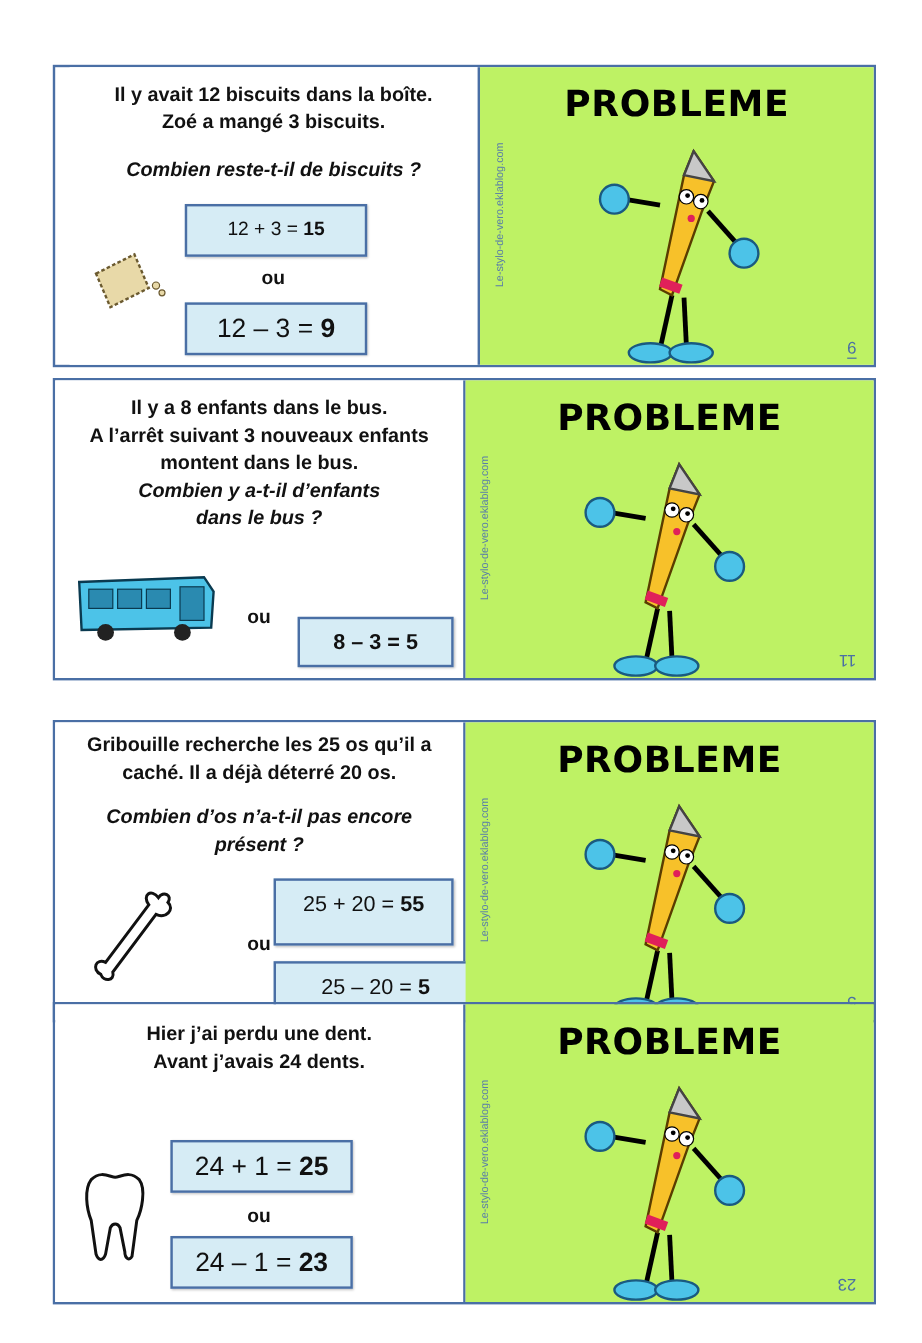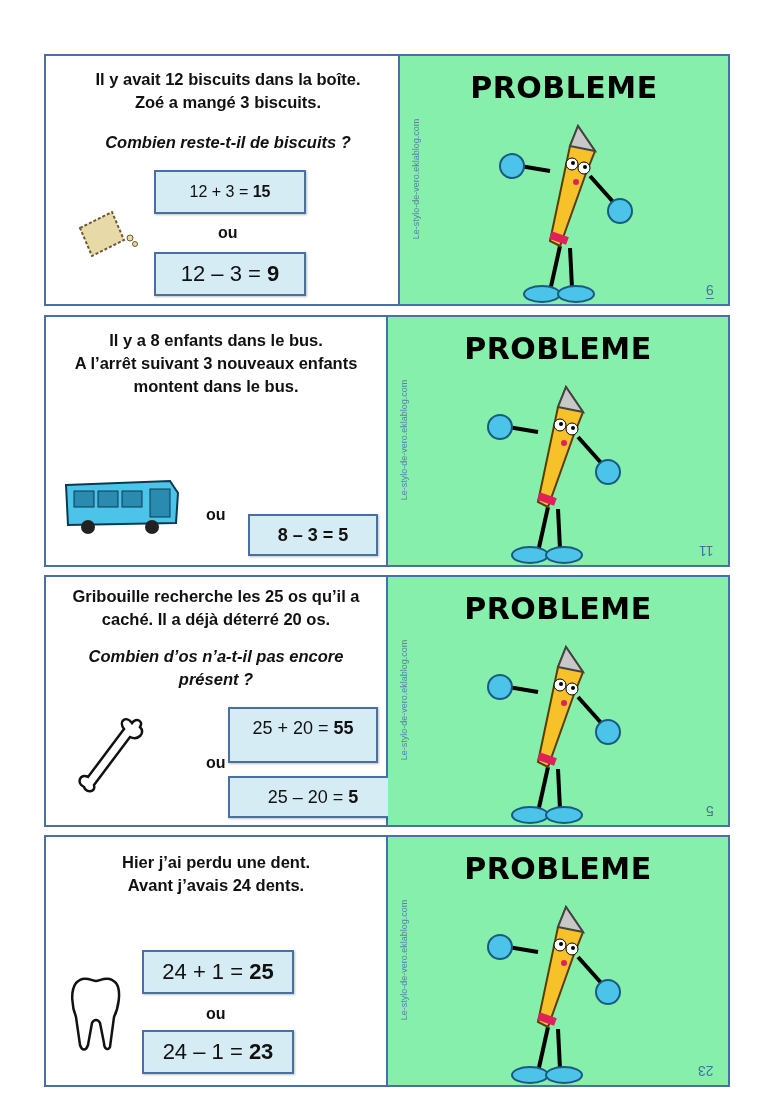--- a/index.html
+++ b/index.html
@@ -1,19 +1,19 @@
 <!DOCTYPE html>
 <html><head>
 <meta charset="utf-8">
 <style>
   html,body{margin:0;padding:0;background:#ffffff;}
   body{width:768px;height:1119px;position:relative;overflow:hidden;font-family:"Liberation Sans","DejaVu Sans",sans-serif;}
   .card{position:absolute;left:44px;width:686px;height:252px;border:2px solid #4a6fa5;box-sizing:border-box;display:flex;}
   .left{width:342px;height:100%;background:#fff;border-right:2px solid #4a6fa5;position:relative;box-sizing:border-box;}
-  .right{flex:1;height:100%;background:#86efac;position:relative;}
+  .right{flex:1;height:100%;background:#bef264;position:relative;}
   .stmt{position:absolute;left:0;right:0;text-align:center;font-weight:bold;font-size:16.5px;line-height:23px;color:#111;}
   .q{font-style:italic;}
   .eq{position:absolute;background:#d6ecf5;border:2px solid #4a6fa5;box-sizing:border-box;text-align:center;color:#111;box-shadow:1px 1px 2px rgba(0,0,0,.25);}
   .ou{position:absolute;font-weight:bold;font-size:16px;color:#111;}
   .title{position:absolute;top:14px;left:0;right:0;text-align:center;font-family:"DejaVu Sans",sans-serif;font-weight:bold;font-size:30px;letter-spacing:0.5px;color:#000;}
   .wm{position:absolute;left:-64px;top:118px;width:160px;transform:rotate(-90deg);font-size:9px;color:#5a7ea8;text-align:center;white-space:nowrap;}
   .num{position:absolute;right:14px;bottom:6px;font-size:14px;color:#4a6fa5;transform:rotate(180deg);}
   .pencil{position:absolute;left:90px;top:60px;width:160px;height:190px;}
   .pic{position:absolute;}
 </style>
@@ -69,20 +69,24 @@
   </div>
 </div>
 
 <div class="card" style="top:315px;">
   <div class="left">
     <div class="stmt" style="top:12px;">
       <div>Il y a 8 enfants dans le bus.</div>
       <div>A l’arrêt suivant 3 nouveaux enfants</div>
       <div>montent dans le bus.</div>
     </div>
+    <div class="stmt q" style="top:81px;">
+      <div>Combien y a-t-il d’enfants</div>
+      <div>dans le bus ?</div>
+    </div>
     <svg class="pic" style="left:16px;top:160px;" width="120" height="60" viewBox="0 0 120 60">
       <path d="M4 8 L108 4 L116 16 L114 46 L6 48 Z" fill="#4cc3e8" stroke="#0a3a50" stroke-width="2"></path>
       <rect x="12" y="14" width="20" height="16" fill="#2a8ab0" stroke="#0a3a50"></rect>
       <rect x="36" y="14" width="20" height="16" fill="#2a8ab0" stroke="#0a3a50"></rect>
       <rect x="60" y="14" width="20" height="16" fill="#2a8ab0" stroke="#0a3a50"></rect>
       <rect x="88" y="12" width="20" height="28" fill="#2a8ab0" stroke="#0a3a50"></rect>
       <circle cx="26" cy="50" r="7" fill="#222"></circle>
         <circle cx="90" cy="50" r="7" fill="#222"></circle>
     </svg>
     <div class="ou" style="left:160px;top:189px;">ou</div>
@@ -110,21 +114,21 @@
           <circle cx="94" cy="52" r="6" fill="#fff" stroke="#000"></circle>
         <circle cx="83" cy="47" r="2" fill="#000"></circle>
           <circle cx="95" cy="51" r="2" fill="#000"></circle>
         <circle cx="86" cy="66" r="3" fill="#e0205a"></circle>
       </g>
     </svg>
     <div class="num">11</div>
   </div>
 </div>
 
-<div class="card" style="top:575px;">
+<div class="card" style="top:600px;">
   <div class="left">
     <div class="stmt" style="top:8px;">
       <div>Gribouille recherche les 25 os qu’il a</div>
       <div>caché. Il a déjà déterré 20 os.</div>
     </div>
     <div class="stmt q" style="top:68px;">
       <div>Combien d’os n’a-t-il pas encore</div>
       <div>présent ?</div>
     </div>
     <svg class="pic" style="left:28px;top:134px;" width="80" height="86" viewBox="0 0 80 86">

